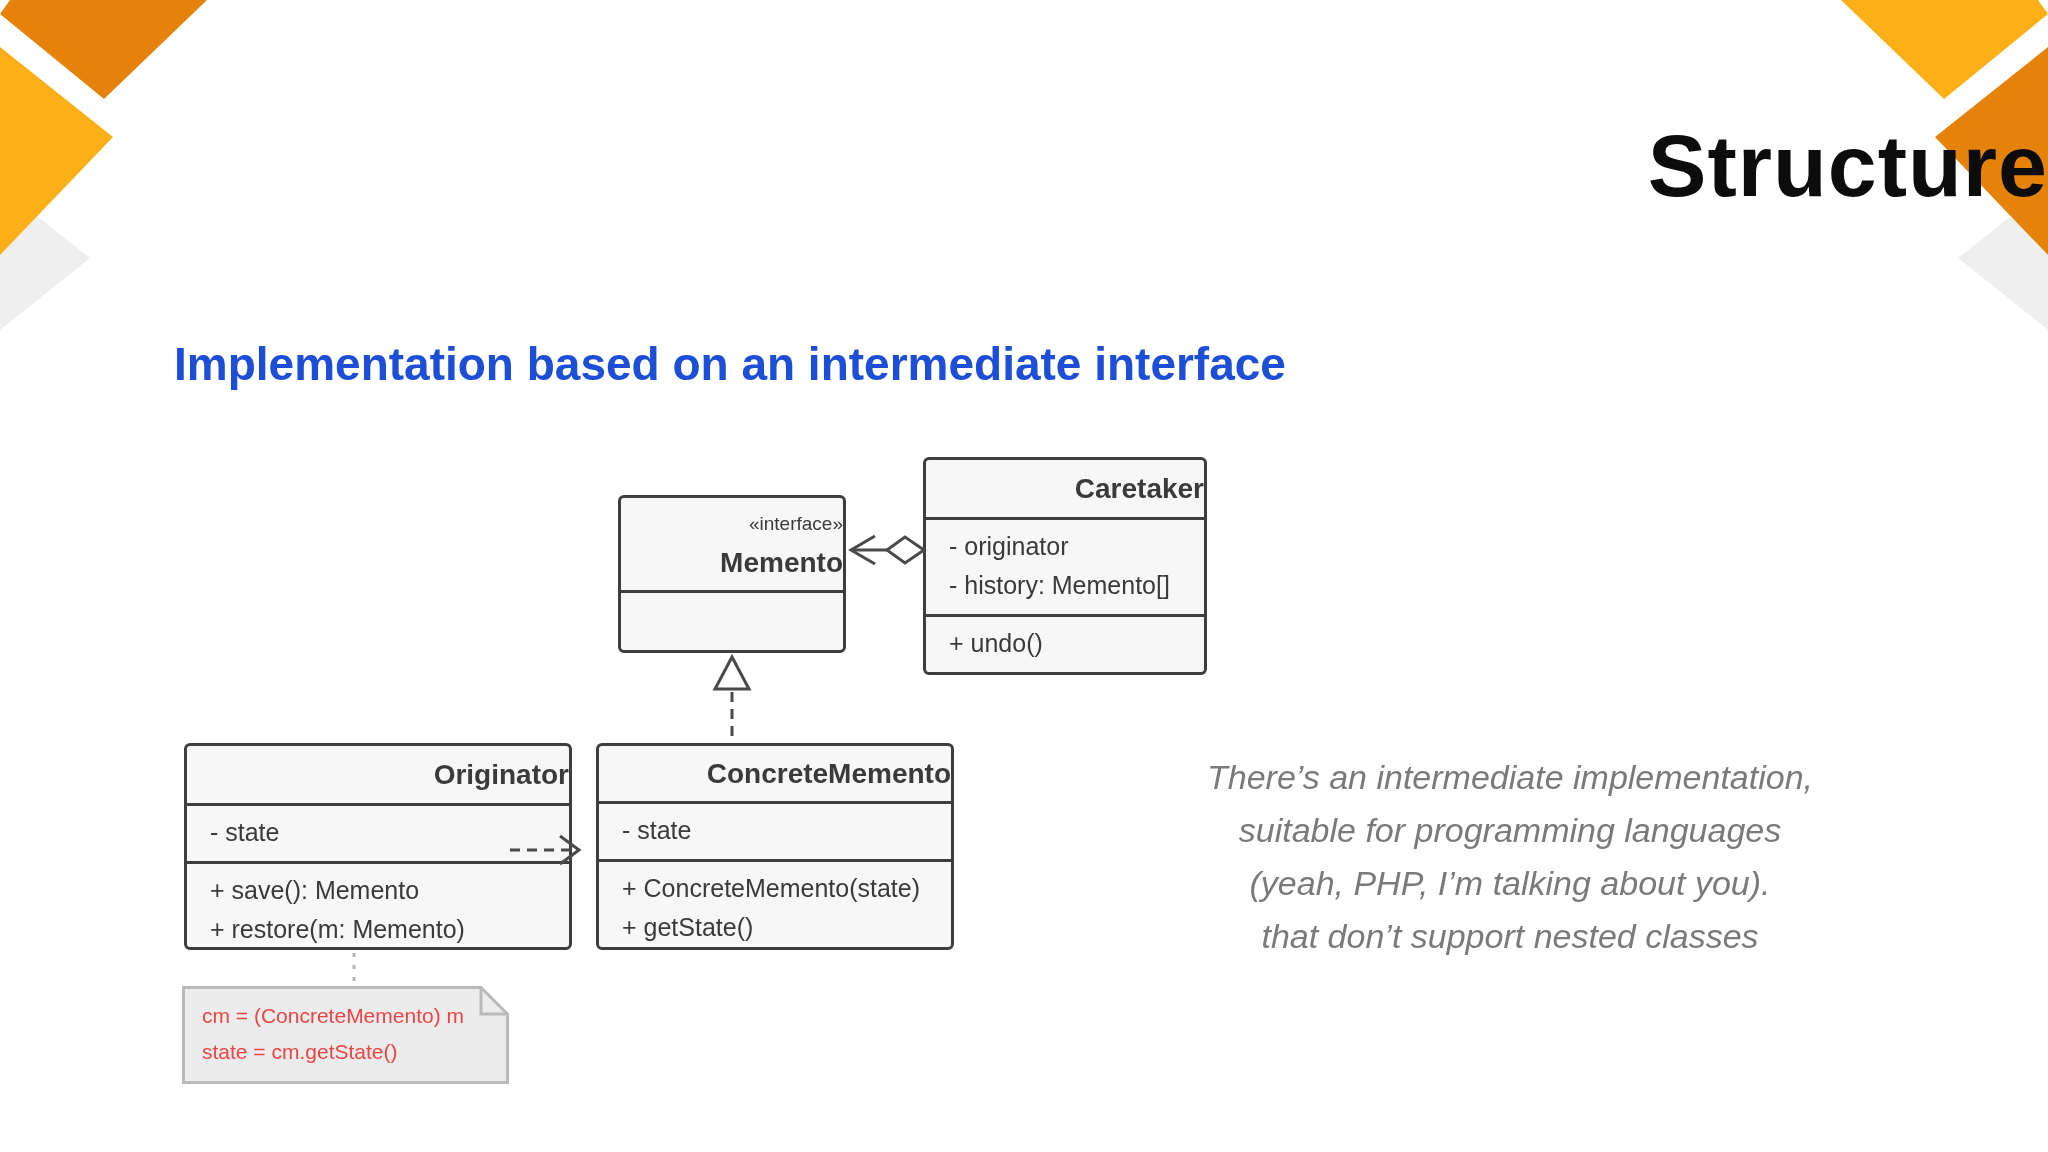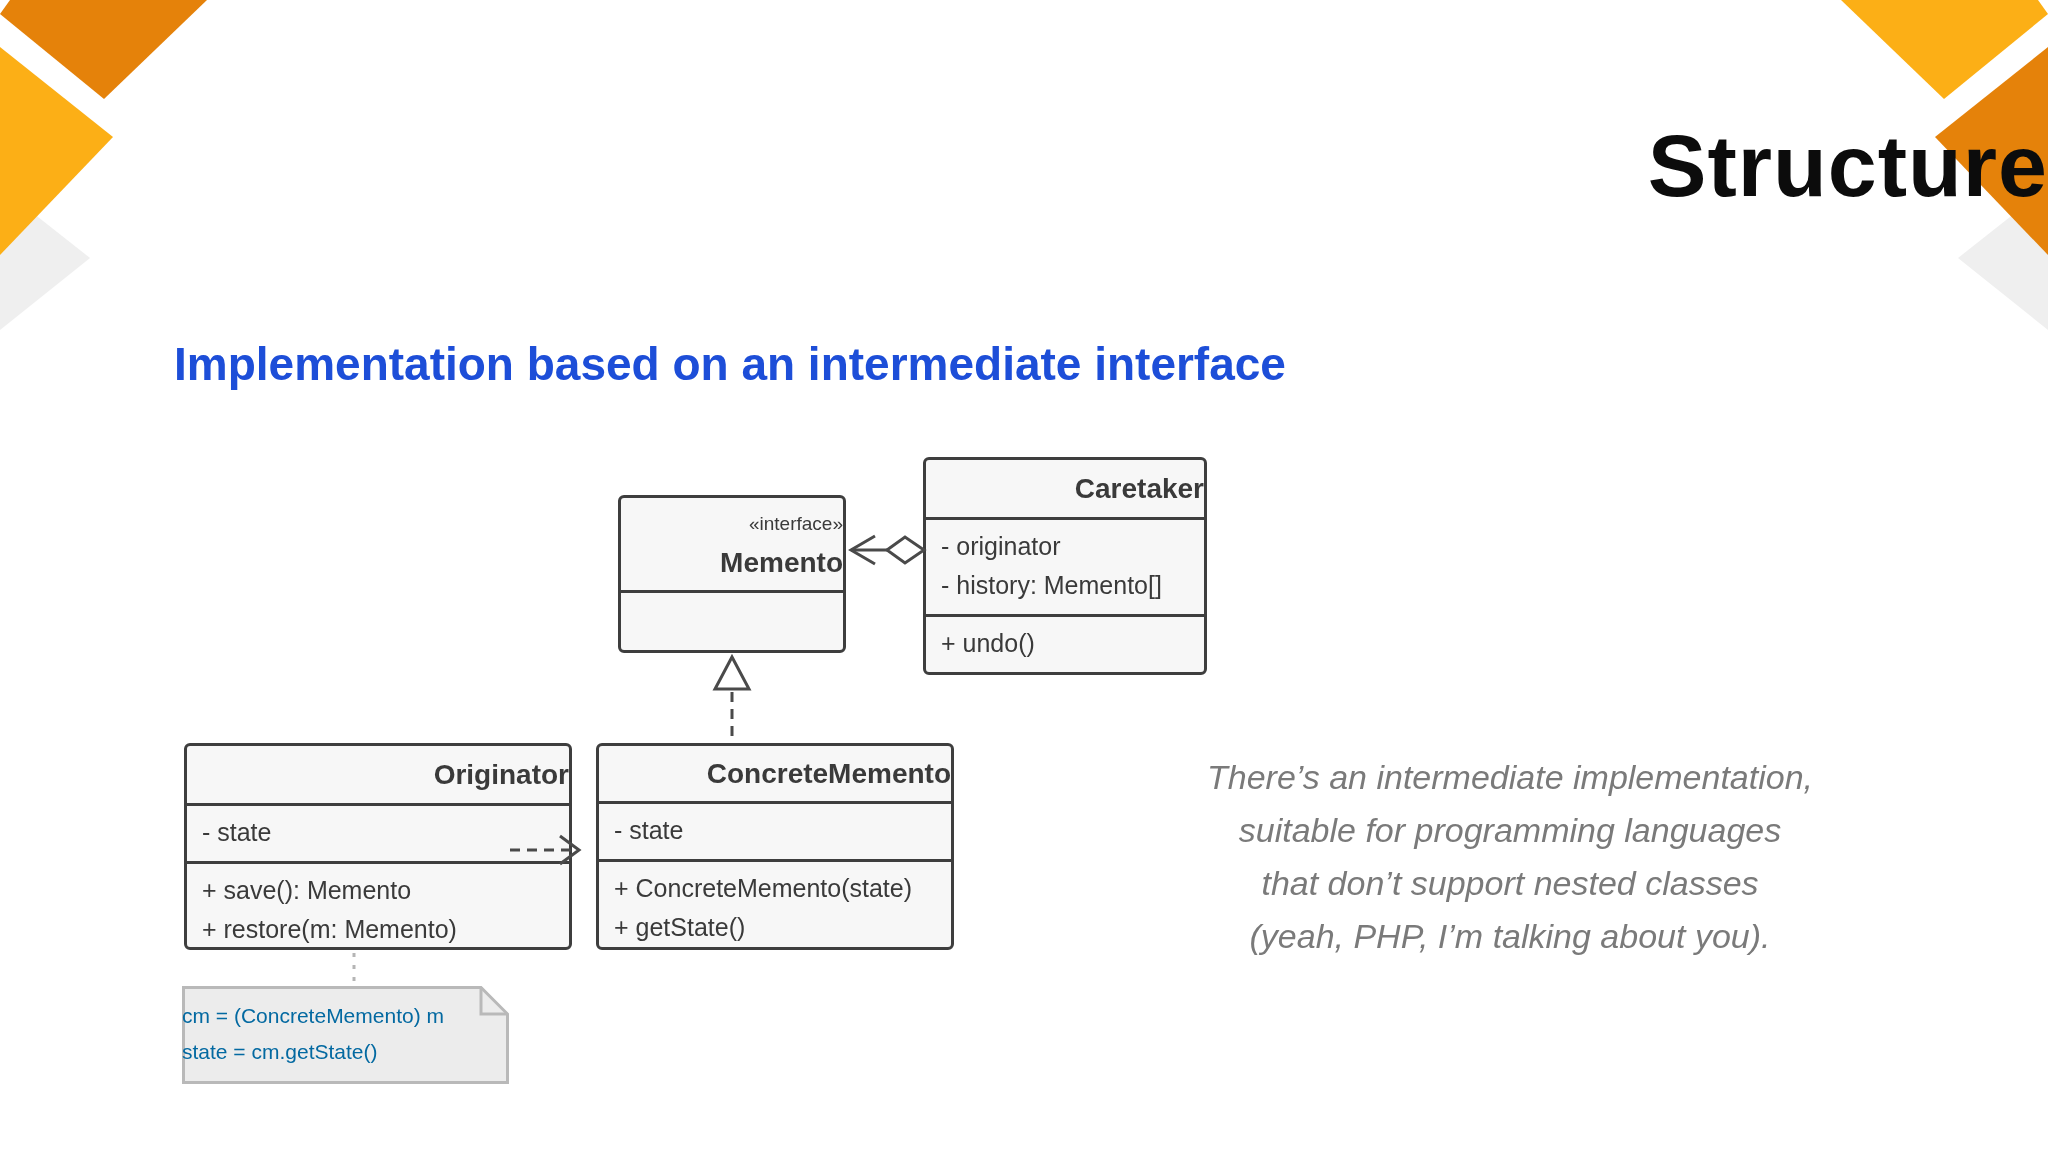--- a/index.html
+++ b/index.html
@@ -31,29 +31,29 @@
     box-sizing:border-box; flex:0 0 auto;
   }
   .uml-name { font-weight:bold; font-size:28px; line-height:40px; }
   .uml-stereotype { font-weight:normal; font-size:19px; line-height:38px; }
   .uml-sec {
     border-top:3px solid #3e3e3e; box-sizing:border-box; flex:0 0 auto;
     padding-top:7px;
   }
   .uml-sec.grow { flex:1 1 auto; }
   .uml-member {
-    font-size:25px; line-height:39px; padding-left:15px; white-space:nowrap;
+    font-size:25px; line-height:39px; padding-left:23px; white-space:nowrap;
     color:#3a3a3a;
   }
 
   
   .note { position:absolute; left:182px; top:986px; width:327px; height:98px; }
   .note svg { position:absolute; left:0; top:0; }
   .note-text { position:absolute; left:0; top:12px; width:100%; }
-  .note-line { font-size:21px; line-height:36px; padding-left:0; color:#0369a1; white-space:nowrap; }
+  .note-line { font-size:21px; line-height:36px; padding-left:20px; color:#ef4444; white-space:nowrap; }
 
   .annotation {
     position:absolute; left:1140px; top:751px; width:740px;
     text-align:center; font-style:italic; font-size:34px; line-height:53px;
     color:#7a7a7a;
   }
 </style>
 </head>
 <body>
 
@@ -149,17 +149,17 @@
         <path d="M560,836 L579,850 L560,864"></path>
       </g>
 
       <path d="M354,953 V984" stroke="#b5b5b5" stroke-width="3" stroke-dasharray="4 8" fill="none"></path>
     </svg>
   </div>
 
   <div class="annotation">
     <div>There’s an intermediate implementation,</div>
     <div>suitable for programming languages</div>
+    <div>(yeah, PHP, I’m talking about you).</div>
     <div>that don’t support nested classes</div>
-    <div>(yeah, PHP, I’m talking about you).</div>
   </div>
 
 </div>
 
 </body></html>

